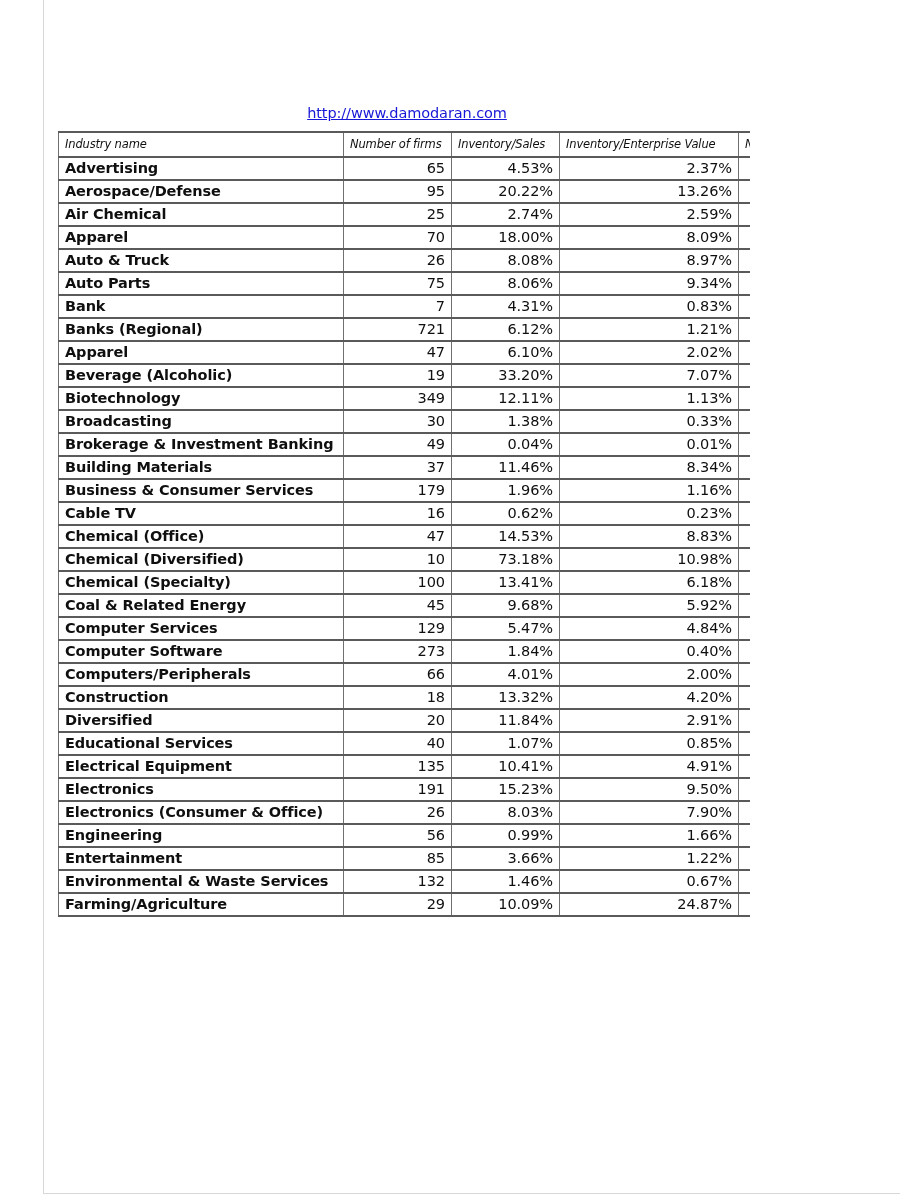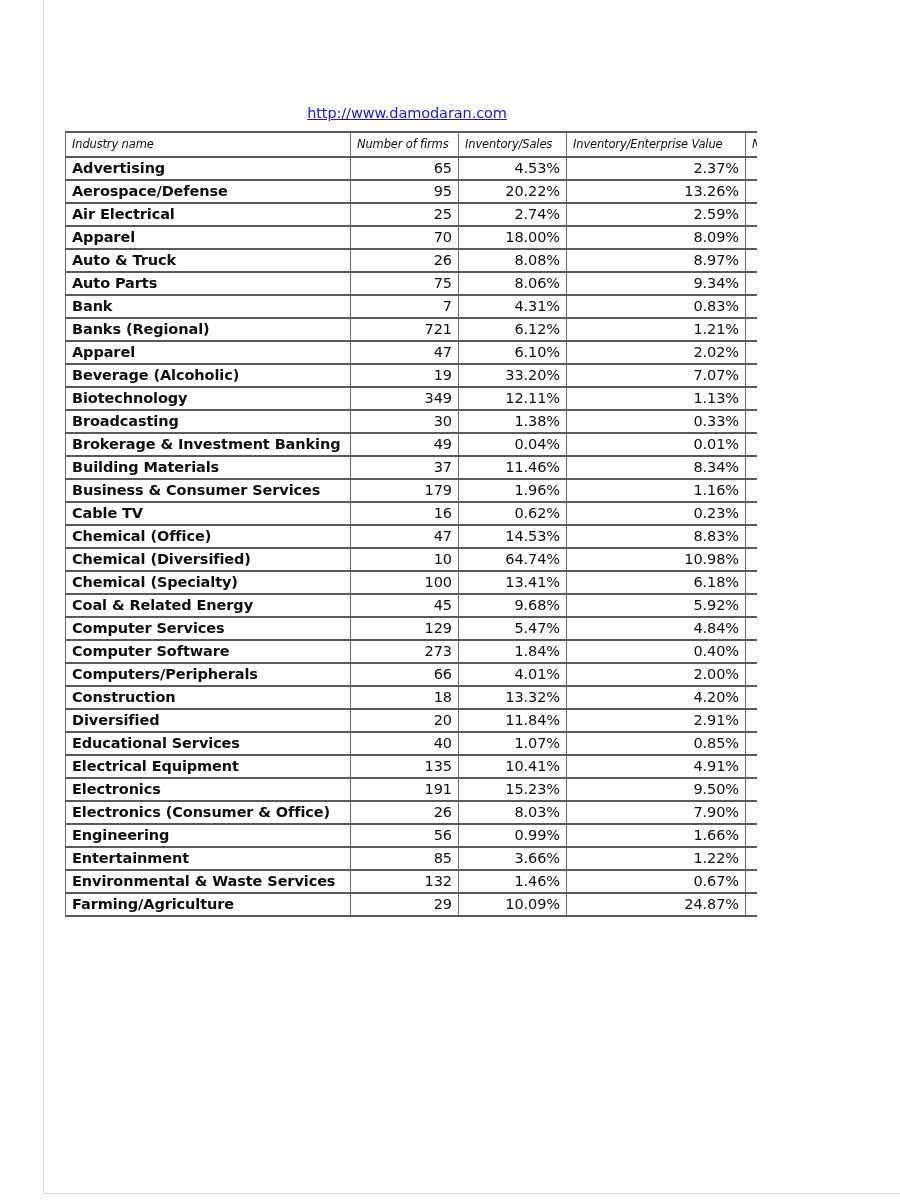--- a/index.html
+++ b/index.html
@@ -45,21 +45,21 @@
     font-size: 14.5px;
     color: #1818d8;
     text-decoration: underline;
     letter-spacing: -0.1px;
     white-space: nowrap;
   }
 
   
   #table-wrap {
     position: absolute;
-    left: 21px;
+    left: 14px;
     top: 131px;
     width: 692px;
     overflow: hidden;
   }
   table.data {
     border-collapse: collapse;
     table-layout: fixed;
     width: 1010px;  
     font-family: "DejaVu Sans", sans-serif;
   }
@@ -158,21 +158,21 @@
           <tr>
             <td class="txt first">Aerospace/Defense</td>
             <td class="num">95</td>
             <td class="num">20.22%</td>
             <td class="num">13.26%</td>
             <td class="days">
               <span class="clip-digit"></span>
             </td>
           </tr>
           <tr>
-            <td class="txt first">Air Electrical</td>
+            <td class="txt first">Air Chemical</td>
             <td class="num">25</td>
             <td class="num">2.74%</td>
             <td class="num">2.59%</td>
             <td class="days">
               <span class="clip-digit"></span>
             </td>
           </tr>
           <tr>
             <td class="txt first">Apparel</td>
             <td class="num">70</td>
@@ -295,21 +295,21 @@
             <td class="num">47</td>
             <td class="num">14.53%</td>
             <td class="num">8.83%</td>
             <td class="days">
               <span class="clip-digit"></span>
             </td>
           </tr>
           <tr>
             <td class="txt first">Chemical (Diversified)</td>
             <td class="num">10</td>
-            <td class="num">64.74%</td>
+            <td class="num">73.18%</td>
             <td class="num">10.98%</td>
             <td class="days">
               <span class="clip-digit"></span>
             </td>
           </tr>
           <tr>
             <td class="txt first">Chemical (Specialty)</td>
             <td class="num">100</td>
             <td class="num">13.41%</td>
             <td class="num">6.18%</td>

